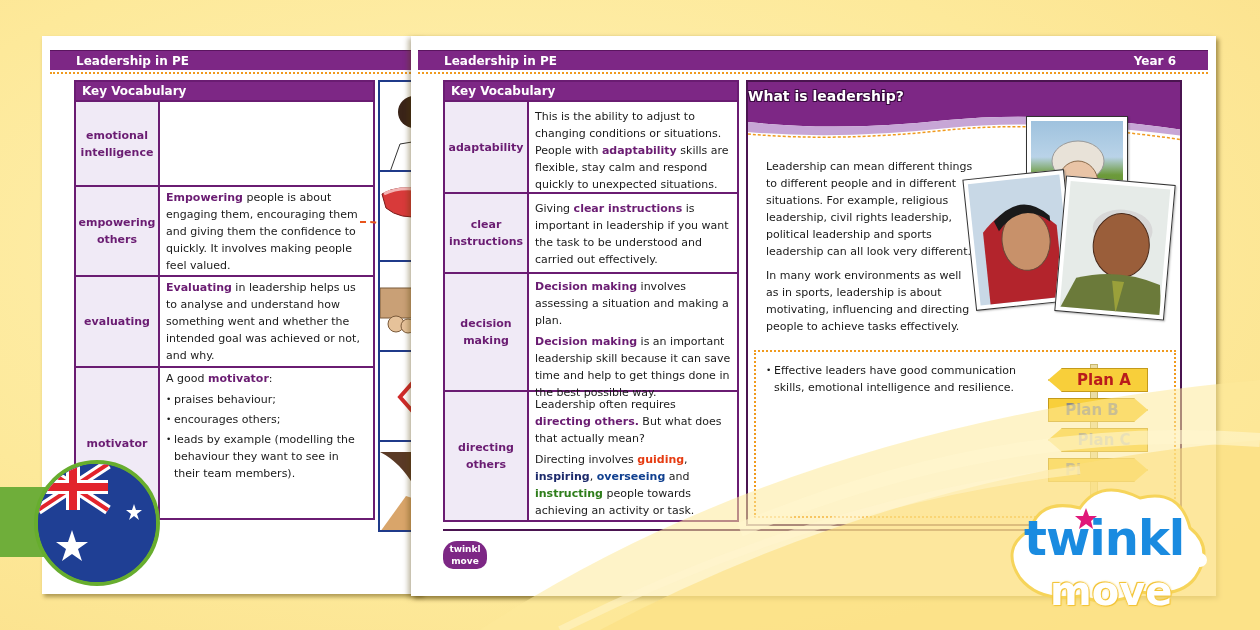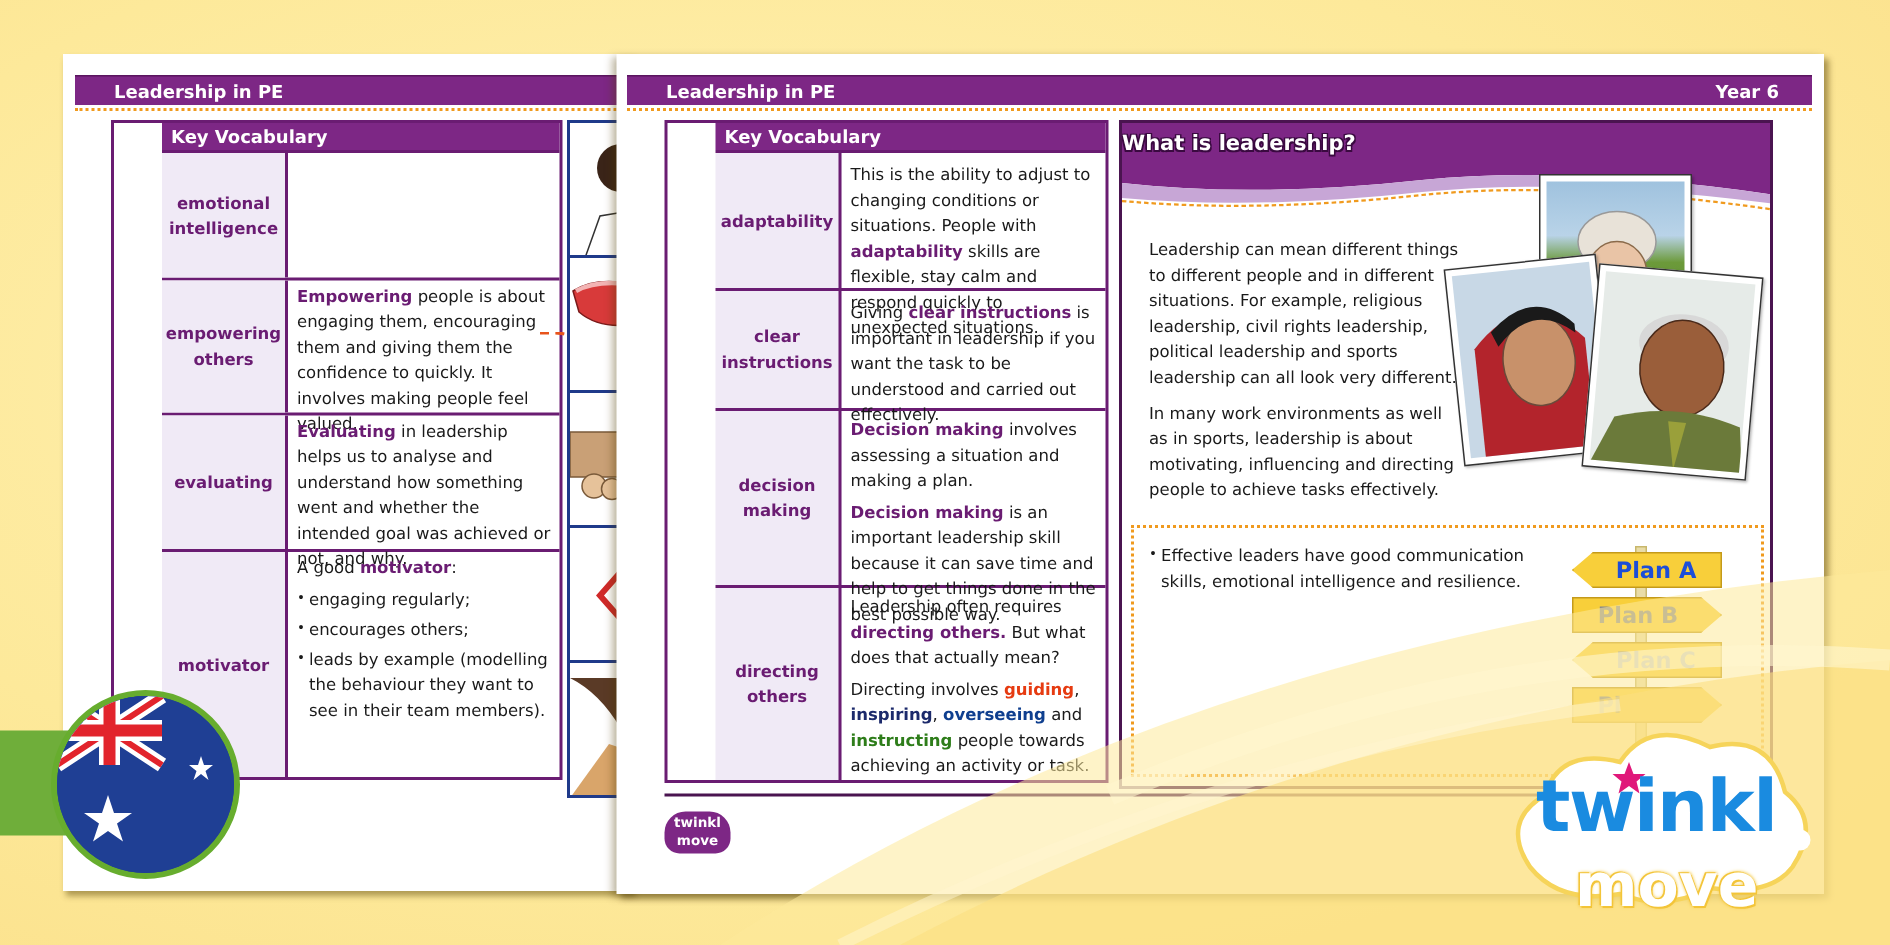--- a/index.html
+++ b/index.html
@@ -28,25 +28,25 @@
     border-top: 1px solid #5a155f;
     color: #fff; font-weight: bold; font-size: 12px;
     line-height: 20px; padding-left: 26px;
   }
   .page-header .dots {
     position: absolute; left: 0; right: 0; bottom: -4px; height: 2px;
     border-bottom: 2px dotted #f09a1e;
   }
   .page-left .page-header { left: 8px; top: 14px; width: 372px; }
   .page-right .page-header { left: 7px; top: 14px; width: 790px; }
-  .year { position: absolute; right: 22px; top: 0; }
+  .year { position: absolute; right: 32px; top: 0; }
 
   
   .vocab {
-    position: absolute; border: 2px solid #6a1c72; background: #fff; padding-left: 32px;
+    position: absolute; border: 2px solid #6a1c72; background: #fff;
   }
   .vocab-title {
     background: #7d2785; color: #fff; font-weight: bold; font-size: 12px;
     height: 18px; line-height: 18px; padding-left: 6px;
   }
   .vrow { display: flex; border-top: 2px solid #6a1c72; }
   .vterm {
     width: 84px; background: #f0eaf6; border-right: 2px solid #6a1c72;
     color: #6a1c72; font-weight: bold; font-size: 11px; text-align: center;
     display: flex; align-items: center; justify-content: center; line-height: 17px;
@@ -108,21 +108,21 @@
     position: absolute; left: 6px; top: 268px; width: 422px; height: 168px;
     border: 2px dotted #f09a1e;
   }
   .effective-box ul { list-style: none; position: absolute; left: 10px; top: 10px; width: 270px; font-size: 11px; line-height: 17px; }
   .effective-box li { position: relative; padding-left: 8px; margin-bottom: 7px; }
   .effective-box li:before { content: "•"; position: absolute; left: 0; font-size: 9px; }
 
   .signpost { position: absolute; left: 282px; top: 12px; width: 130px; height: 150px; }
   .sign {
     position: absolute; height: 24px; width: 100px; background: #f8cf3a;
-    border: 1px solid #c49a1a; font-weight: bold; font-size: 15px; color: #1d4ed8;
+    border: 1px solid #c49a1a; font-weight: bold; font-size: 15px; color: #b91c1c;
     text-align: center; line-height: 22px;
   }
   .pole { position: absolute; left: 52px; top: 0; width: 8px; height: 150px; background: #e9dca7; border: 1px solid #c8b76c; }
 
   .footer-rule { position: absolute; left: 32px; width: 740px; top: 493px; height: 2px; background: #4a1450; }
   .small-logo {
     position: absolute; left: 32px; top: 505px; width: 44px; height: 28px;
     background: #7d2785; border-radius: 14px 14px 10px 10px; color: #fff;
     font-size: 9px; font-weight: bold; text-align: center; line-height: 12px; padding-top: 2px;
   }
@@ -176,21 +176,21 @@
       <div class="vterm">evaluating</div>
       <div class="vdef">
         <span class="kw">Evaluating</span><span> in leadership helps us to analyse and understand how something went and whether the intended goal was achieved or not, and why.</span>
       </div>
     </div>
     <div class="vrow" style="height:152px">
       <div class="vterm">motivator</div>
       <div class="vdef">
         <p><span>A good </span><span class="kw">motivator</span><span>:</span></p>
         <ul class="bullets">
-          <li>engaging regularly;</li>
+          <li>praises behaviour;</li>
           <li>encourages others;</li>
           <li>leads by example (modelling the behaviour they want to see in their team members).</li>
         </ul>
       </div>
     </div>
   </div>
 
   <div class="arrow-dash"></div>
 
   <div class="img-strip">

